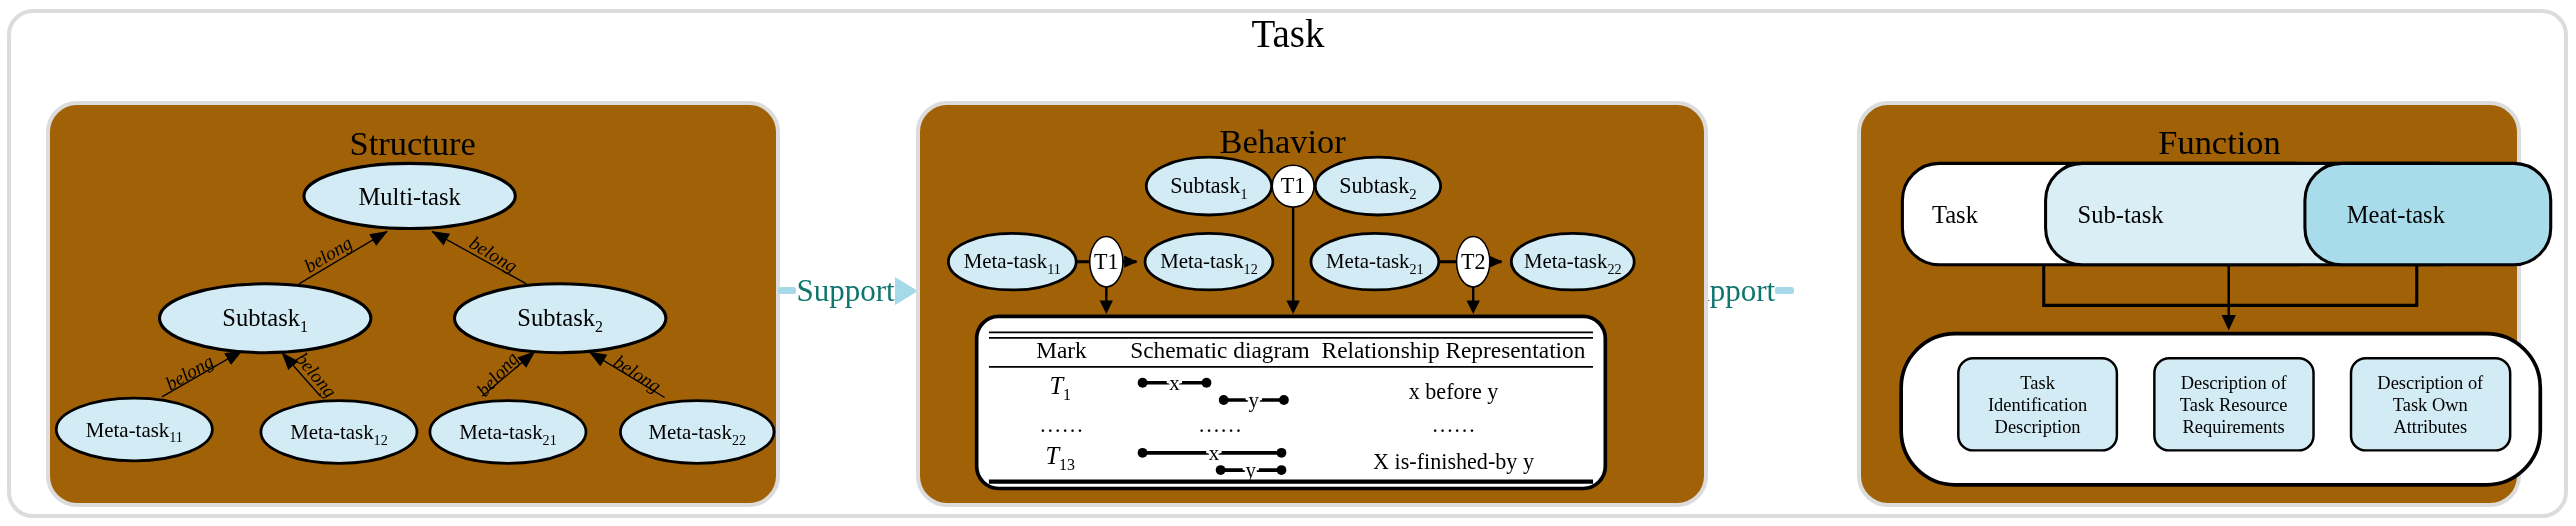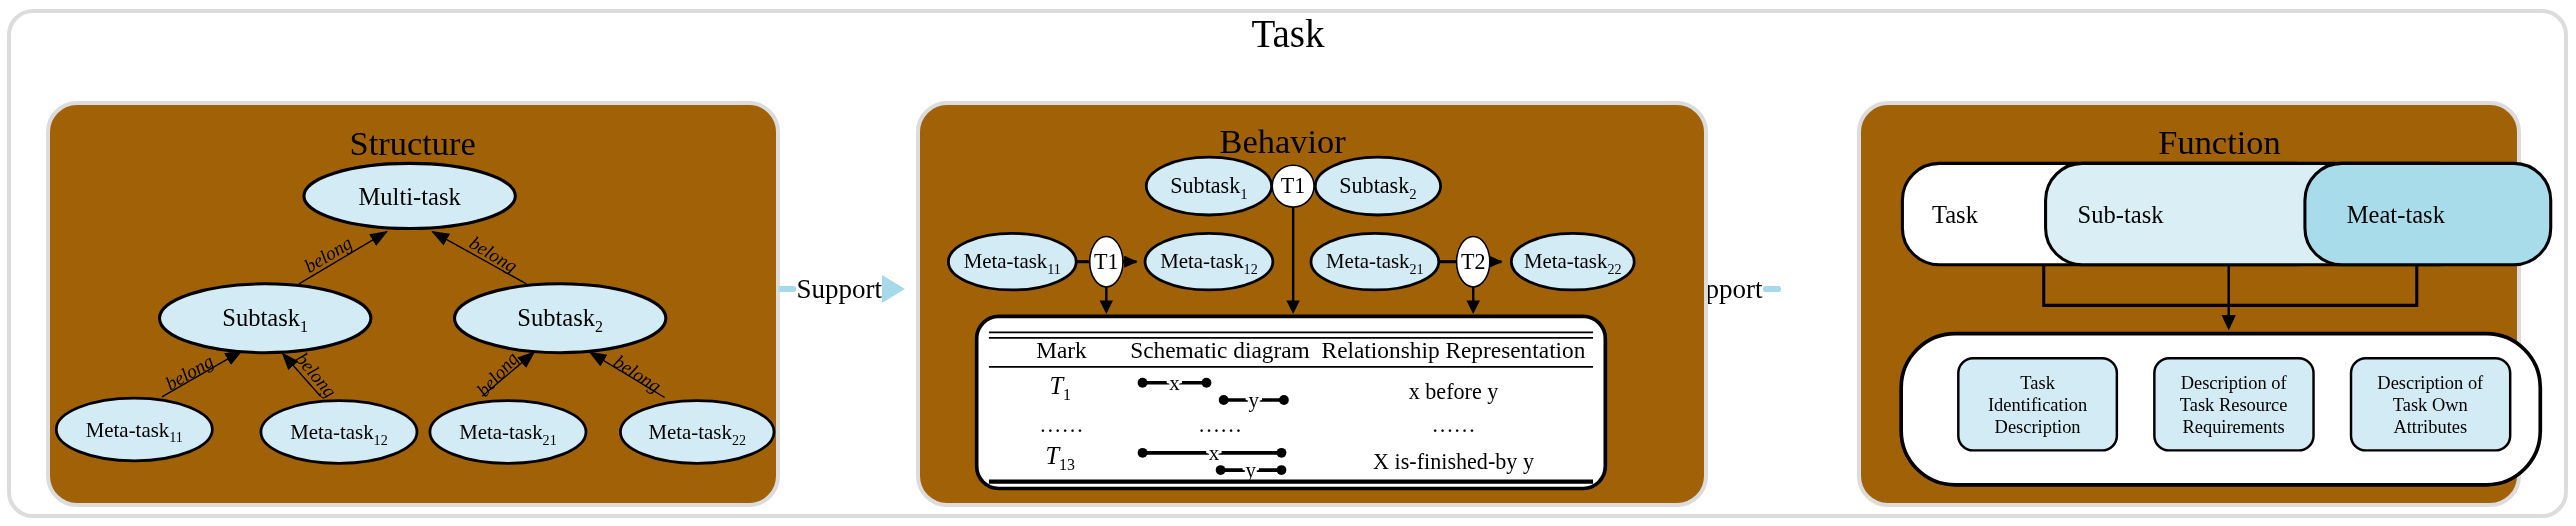--- a/index.html
+++ b/index.html
@@ -42,21 +42,21 @@
   .pill-sub{fill:#d9eef5;stroke:#000;stroke-width:5;}
   .pill-meat{fill:#a9dcea;stroke:#000;stroke-width:5;}
   .plbl{font-size:40px;}
   .bracket{stroke:#000;stroke-width:5;fill:none;}
   .container{fill:#fff;stroke:#000;stroke-width:6;}
   .fbox{fill:#d3ebf4;stroke:#000;stroke-width:4;}
   .blbl{font-size:30px;text-anchor:middle;}
 
   
   .connector{position:absolute;display:flex;align-items:center;}
-  .connector .lbl{font-size:27px;color:#000000;line-height:1;}
+  .connector .lbl{font-size:31px;color:#0f766e;line-height:1;}
   .dash{width:18.4px;height:6.8px;background:#a6d9e9;border-radius:2.5px;}
   .tri-right{width:0;height:0;border-left:23.4px solid #a6d9e9;
              border-top:14.7px solid transparent;border-bottom:14.7px solid transparent;}
   .tri-left{width:0;height:0;border-right:23.4px solid #a6d9e9;
             border-top:14.7px solid transparent;border-bottom:14.7px solid transparent;}
 </style>
 </head>
 <body>
 
 <div id="canvas">

